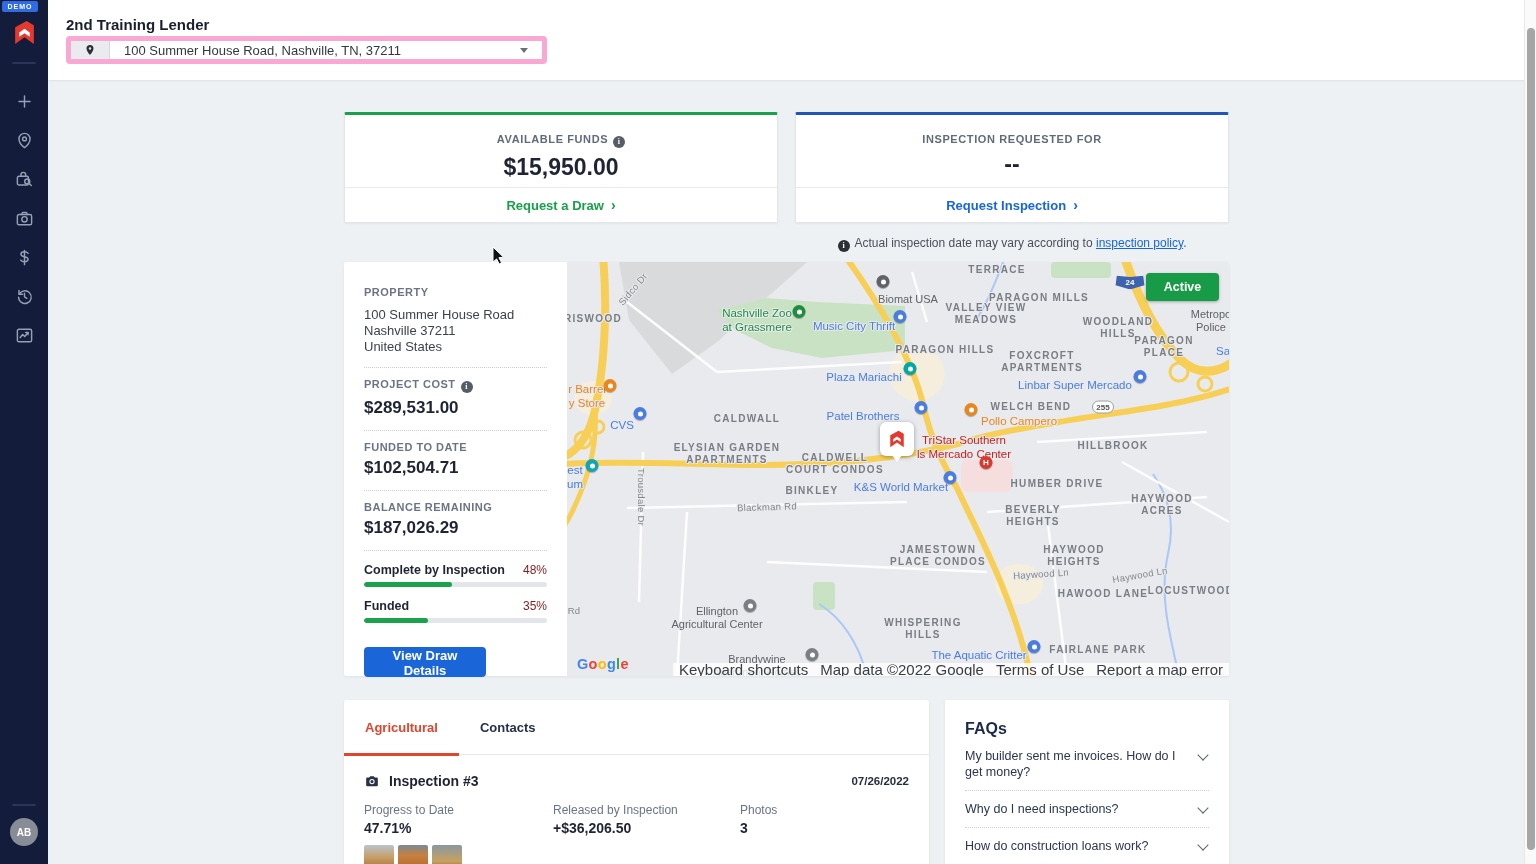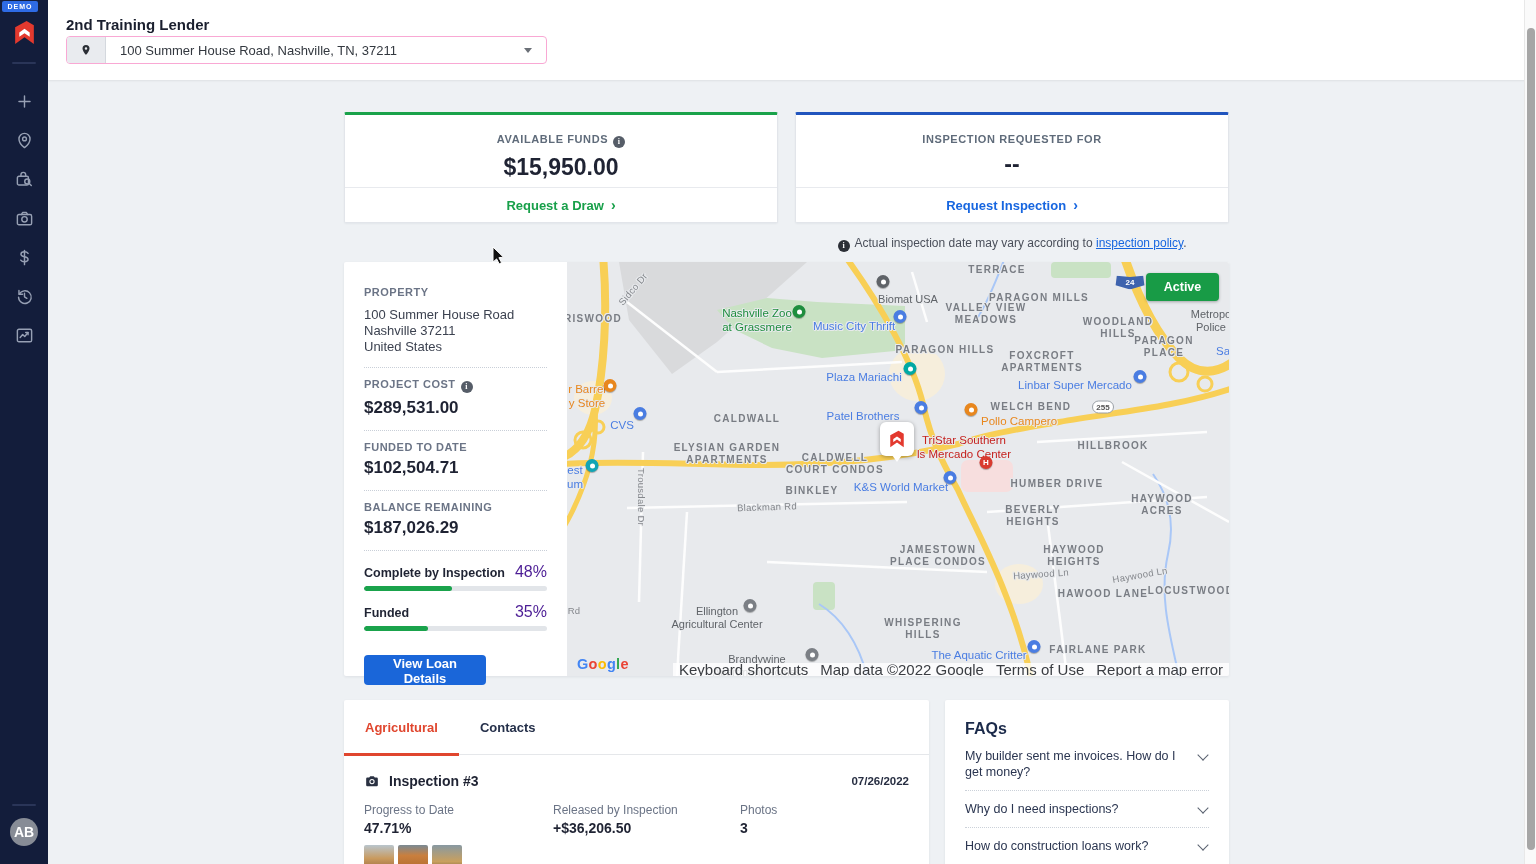--- a/index.html
+++ b/index.html
@@ -10,28 +10,28 @@
   .sidebar{position:absolute;left:0;top:0;width:48px;height:864px;background:#131D3B;z-index:40;
            display:flex;flex-direction:column;align-items:center;}
   .demo-badge{width:36px;height:11px;background:#2E6BE5;color:#fff;font-size:7px;font-weight:bold;
               letter-spacing:1px;text-align:center;line-height:11px;border-radius:2px;margin:1px auto 0 2px;align-self:flex-start;}
   .brand-logo{margin-top:7px;}
   .side-div{width:24px;height:2px;background:#2A3558;border-radius:2px;margin:12px 0;}
   .side-nav{display:flex;flex-direction:column;align-items:center;margin-top:6px;}
   .side-btn{width:40px;height:39px;display:flex;align-items:center;justify-content:center;color:#97A0B4;cursor:pointer;}
   .side-btn svg{width:19px;height:19px;}
   .side-spacer{flex:1;}
-  .avatar{width:28px;height:28px;border-radius:50%;background:#878C96;color:#fff;font-size:14px;font-weight:bold;
+  .avatar{width:28px;height:28px;border-radius:50%;background:#878C96;color:#fff;font-size:10px;font-weight:bold;
           display:flex;align-items:center;justify-content:center;margin-bottom:18px;}
 
   
   .topbar{position:absolute;left:48px;top:0;right:0;height:80px;background:#fff;z-index:30;
           box-shadow:0 1px 2px rgba(0,0,0,.07);}
   .page-title{position:absolute;left:18px;top:16px;font-size:15px;font-weight:bold;color:#1A1F2E;}
-  .addr-select{position:absolute;left:18px;top:36px;width:481px;height:28px;border:1px solid #f9a8d4;border-radius:4px;
+  .addr-select{position:absolute;left:18px;top:36px;width:481px;height:28px;border:5px solid #f9a8d4;border-radius:4px;
                background:#fff;display:flex;align-items:center;cursor:pointer;box-sizing:border-box;justify-content:flex-end;}
   .addr-pinbox{width:38px;height:100%;background:#E9EBEF;border-right:1px solid #D4D8DE;border-radius:3px 0 0 3px;
                display:flex;align-items:center;justify-content:center;}
   .addr-text{font-size:13px;color:#33383F;padding-left:14px;flex:1;}
   .caret-down{width:0;height:0;border-left:4px solid transparent;border-right:4px solid transparent;
               border-top:5px solid #6B7077;margin-right:14px;}
 
   
   .sum-card{position:absolute;top:112px;width:434px;height:111px;background:#fff;border:1px solid #E2E5EA;
             border-radius:2px;box-sizing:border-box;box-shadow:0 1px 2px rgba(27,35,54,.05);}
@@ -53,21 +53,21 @@
   
   .prop-map{position:absolute;left:344px;top:262px;width:885px;height:414px;background:#fff;border-radius:2px;
             box-shadow:0 1px 3px rgba(27,35,54,.08);}
   .prop-pane{position:absolute;left:0;top:0;width:223px;height:338px;padding:24px 20px 0 20px;box-sizing:border-box;}
   .cap-label{font-size:11px;font-weight:bold;letter-spacing:.5px;color:#6B7486;}
   .addr-lines{margin-top:9px;font-size:13px;color:#3C4250;line-height:16px;}
   .dotted{border-top:1px dotted #C9CFD8;margin:12px 0 10px 0;}
   .stat-val{margin-top:5px;font-size:17px;font-weight:bold;color:#1F2333;}
   .prog-row{display:flex;justify-content:space-between;align-items:baseline;margin-top:12px;}
   .prog-label{font-size:12.5px;font-weight:bold;color:#1F2333;}
-  .prog-pct{font-size:16px;color:#4c1d95;}
+  .prog-pct{font-size:12px;color:#7f1d1d;}
   .prog-track{height:5px;background:#E2E5E9;border-radius:3px;margin-top:5px;overflow:hidden;}
   .prog-fill{height:100%;background:#1AA34C;border-radius:3px;}
   .loan-btn{margin-top:24px;width:122px;height:30px;background:#1A66D9;color:#fff;border:none;border-radius:4px;
             font-size:13px;font-weight:bold;font-family:"Liberation Sans",sans-serif;cursor:pointer;}
 
   
   .map{position:absolute;left:223px;top:0;width:662px;height:414px;background:#E8EAED;overflow:hidden;
        border-radius:0 2px 2px 0;}
   .map svg.base{position:absolute;left:0;top:0;}
   .mlabel{position:absolute;transform:translate(-50%,-50%);white-space:pre-line;text-align:center;line-height:1.2;
@@ -273,21 +273,21 @@
       </div>
 
     <div class="prog-row">
       <span class="prog-label">Funded</span>
       <span class="prog-pct">35%</span>
     </div>
     <div class="prog-track">
         <div class="prog-fill" style="width: 35%;"></div>
       </div>
 
-    <button class="loan-btn">View Loan Details</button>
+    <button class="loan-btn">View Draw Details</button>
   </div>
 
   <div class="map">
     <svg class="base" width="662" height="414" viewBox="0 0 662 414">
 
       <polygon points="52,0 240,0 150,80 105,112 62,58" fill="#D9DADC"></polygon>
 
       <path d="M150,48 L200,36 L250,40 L338,44 L338,88 L255,96 L205,86 L168,68 Z" fill="#C9E2C4"></path>
       <rect x="484" y="0" width="60" height="16" rx="4" fill="#C9E2C4"></rect>
       <rect x="246" y="320" width="22" height="28" rx="4" fill="#C9E2C4"></rect>

